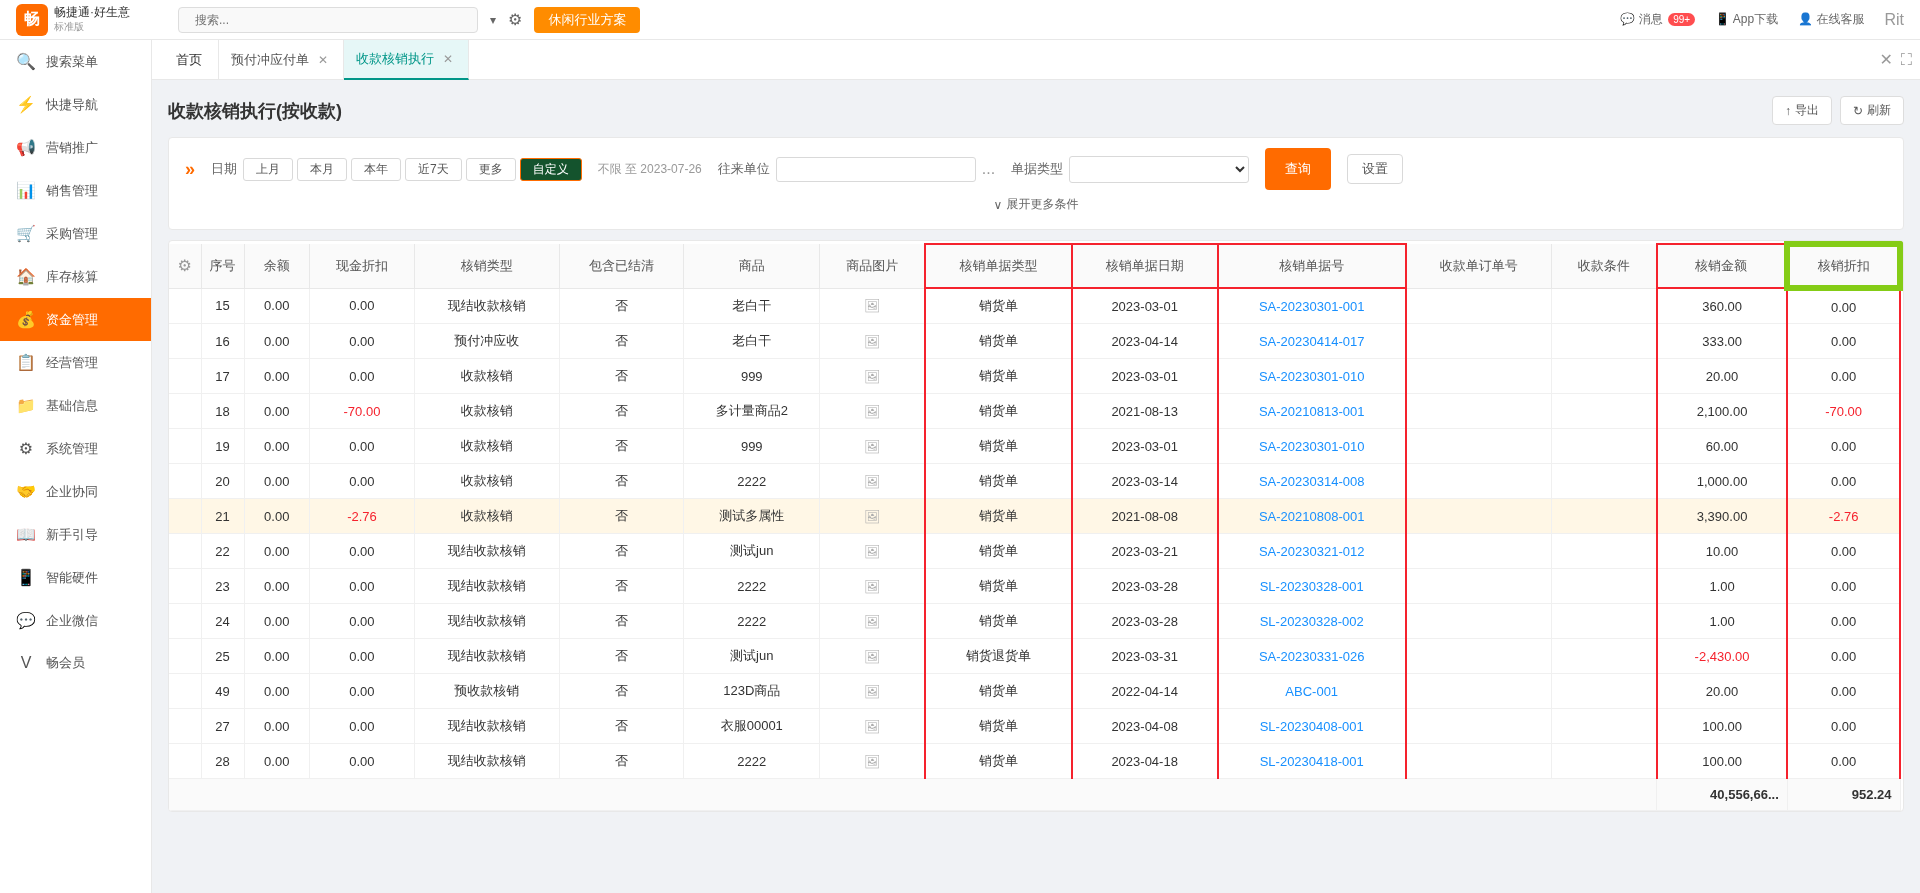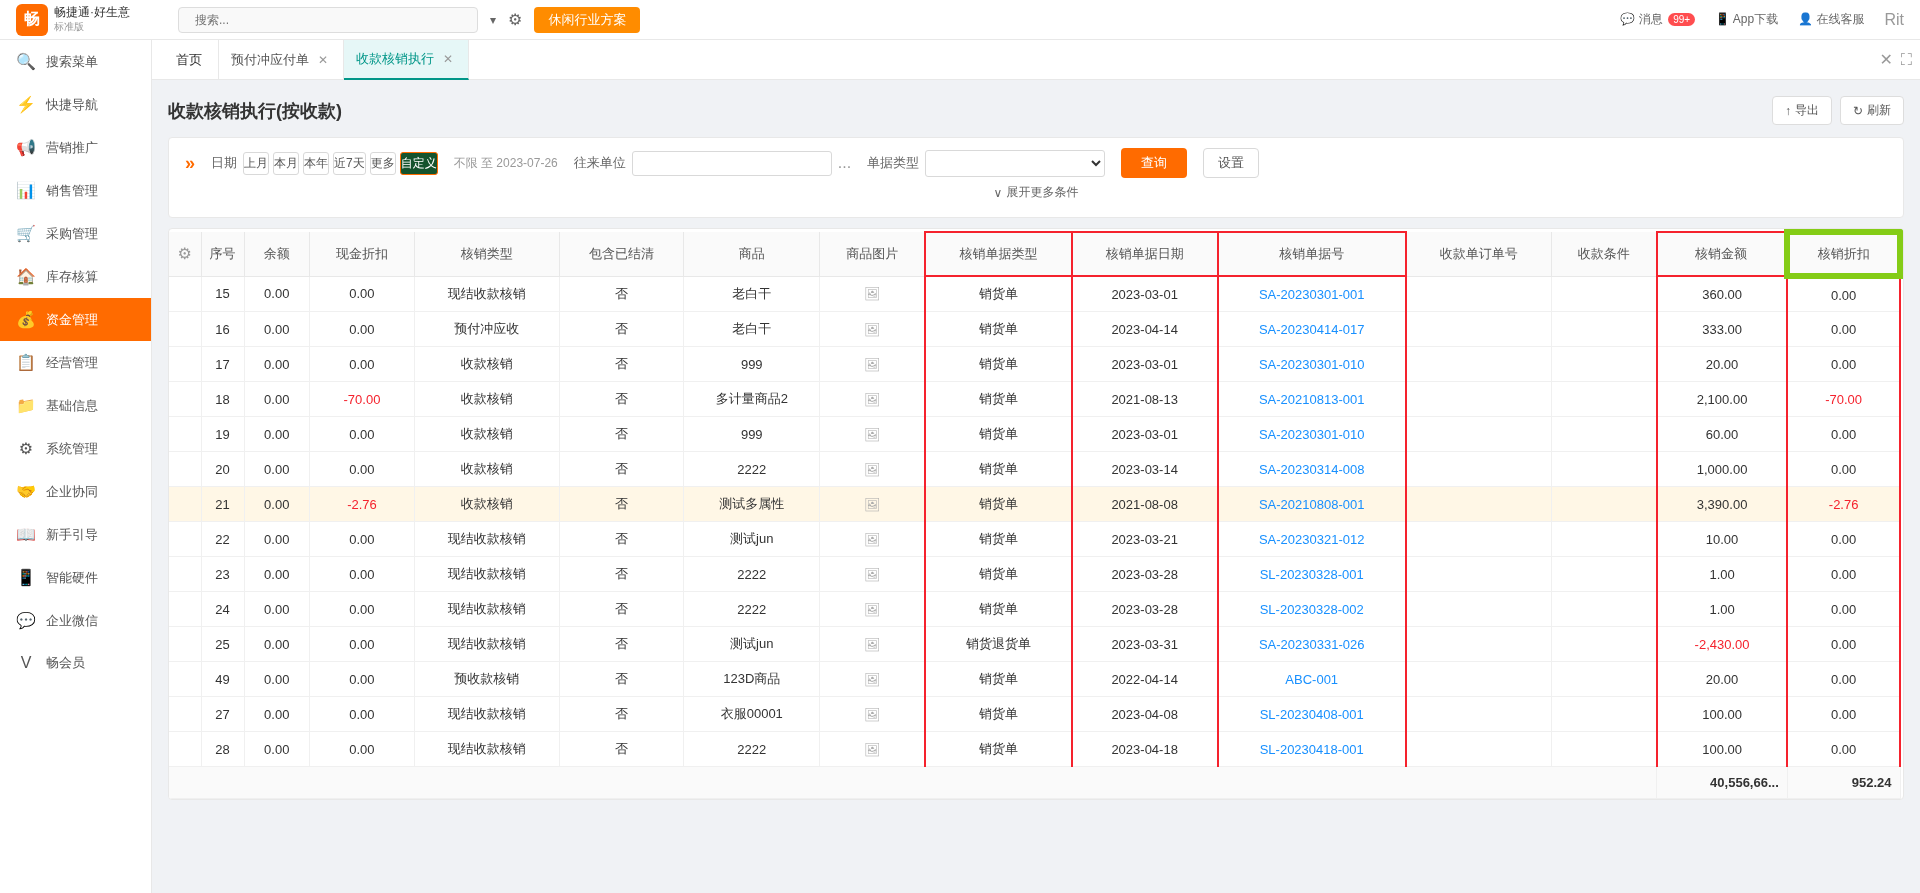--- a/index.html
+++ b/index.html
@@ -195,21 +195,21 @@
       border-radius: 4px;
       padding: 10px 16px;
       margin-bottom: 10px;
       border: 1px solid #e8e8e8;
     }
     .filter-row { display: flex; align-items: center; gap: 16px; flex-wrap: wrap; }
     .filter-item { display: flex; align-items: center; gap: 6px; }
     .filter-label { color: #666; font-size: 13px; white-space: nowrap; }
     .filter-date-btns { display: flex; gap: 4px; align-items: center; flex-wrap: wrap; }
     .date-btn {
-      padding: 2px 0;
+      padding: 2px 12px;
       border: 1px solid #d9d9d9;
       border-radius: 3px;
       cursor: pointer;
       font-size: 12px;
       color: #555;
       background: #fff;
     }
     .date-btn.active {
       background: #14532d;
       color: #fff;
@@ -234,21 +234,21 @@
       min-width: 180px;
       outline: none;
       background: #fff;
     }
     .filter-dots { color: #999; font-size: 16px; cursor: pointer; }
     .btn-query {
       background: #ff6b00;
       color: #fff;
       border: none;
       border-radius: 4px;
-      padding: 6px 20px;
+      padding: 12px 20px;
       cursor: pointer;
       font-size: 13px;
     }
     .btn-settings {
       background: #fff;
       color: #555;
       border: 1px solid #d9d9d9;
       border-radius: 4px;
       padding: 5px 14px;
       cursor: pointer;

